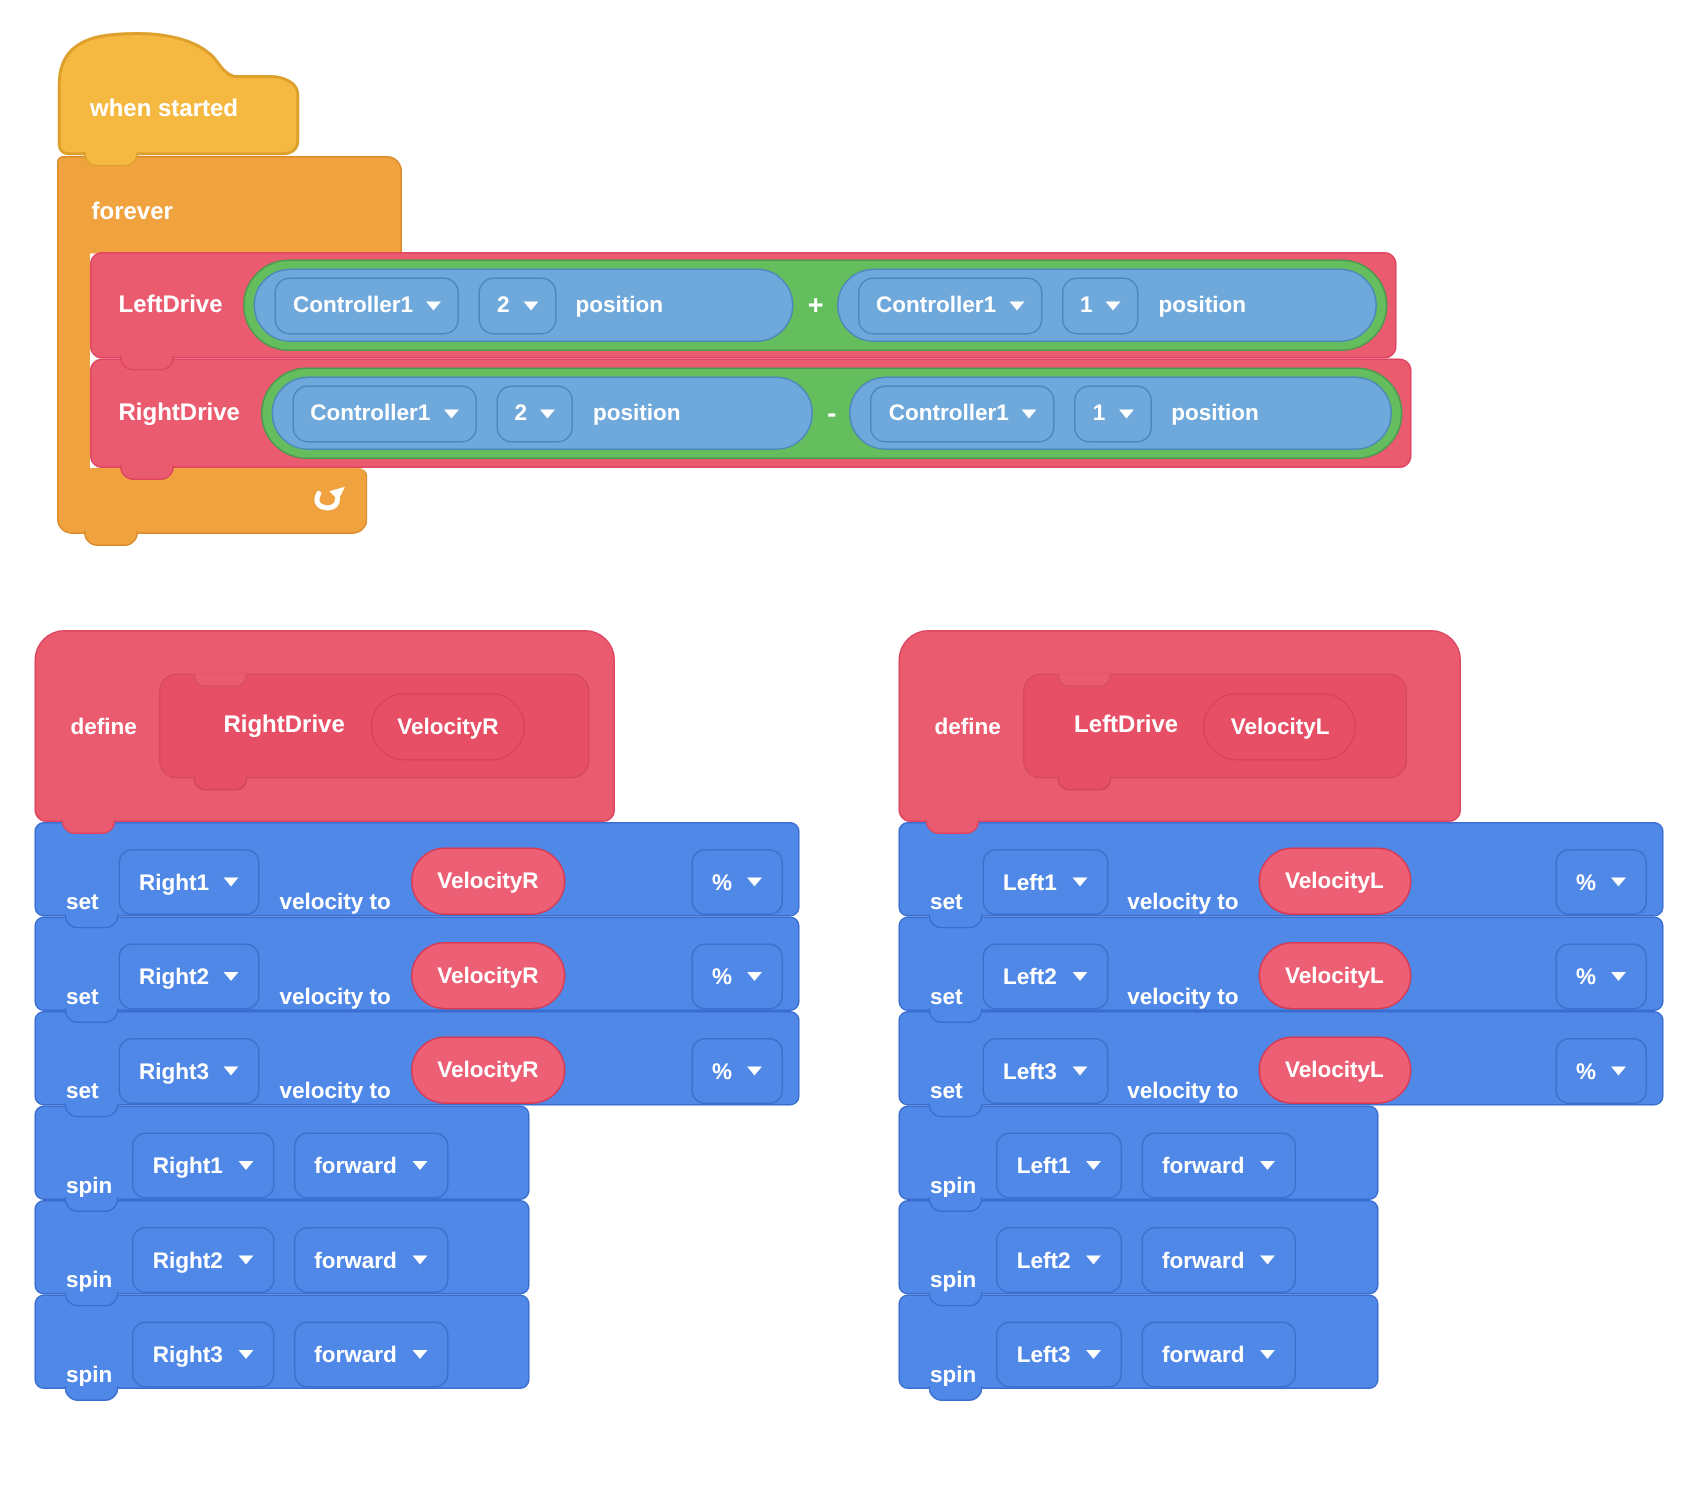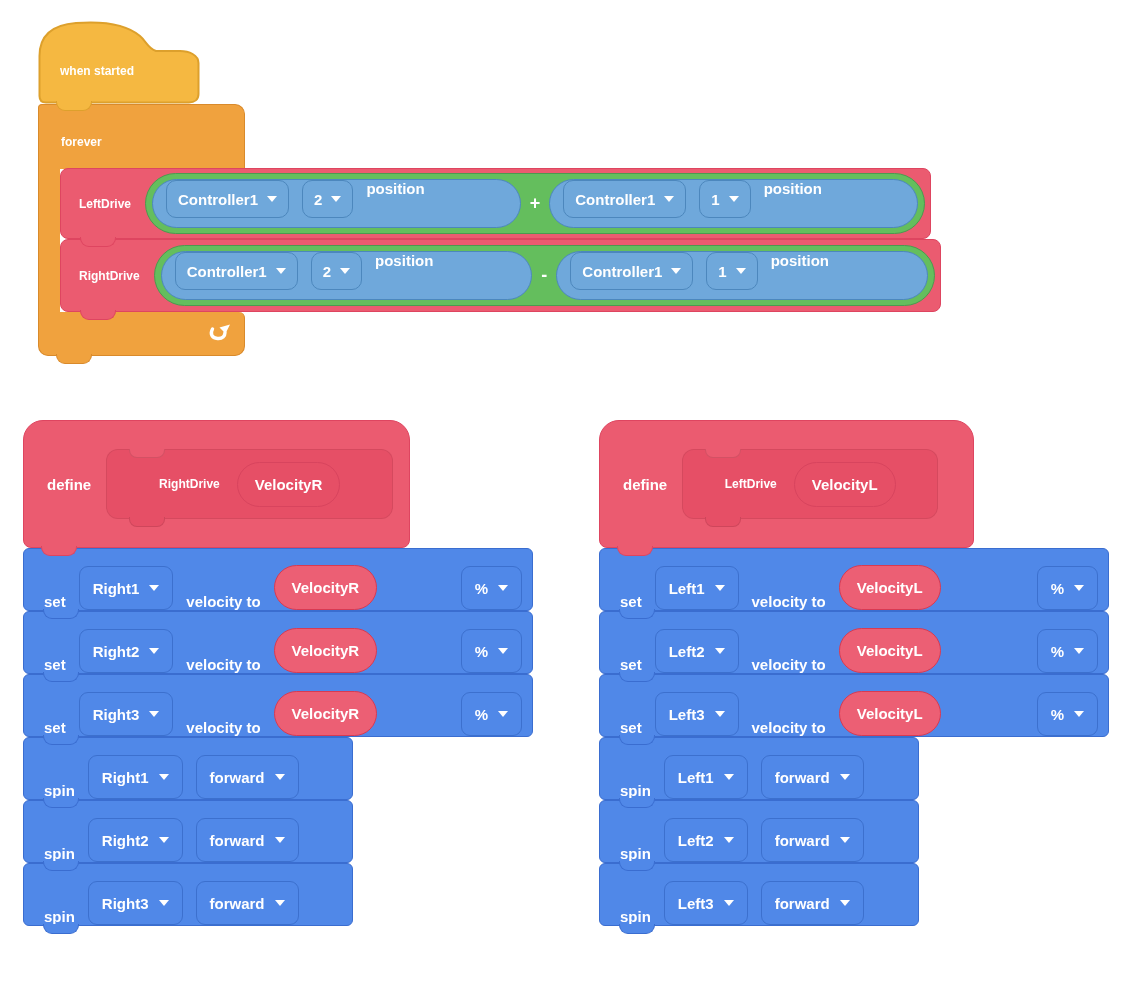--- a/index.html
+++ b/index.html
@@ -14,21 +14,21 @@
   }
   html,body{margin:0;padding:0}
   body{
     width:1126px;height:1000px;background:#ffffff;position:relative;overflow:hidden;
     font-family:"Liberation Sans",sans-serif;font-weight:bold;color:#fff;
     -webkit-font-smoothing:antialiased;
   }
   .script{position:absolute}
   .abs{position:absolute;box-sizing:border-box}
   .lbl{white-space:nowrap}
-  .fs15{font-size:15px}.fs16{font-size:12px}
+  .fs15{font-size:15px}.fs16{font-size:16px}
 
   
   .bump{position:absolute;width:36px;height:10px;border-radius:0 0 9px 9px;z-index:4;box-sizing:border-box}
   .bump.yel{background:var(--yellow);border:1.5px solid var(--yellow-b);border-top:none}
   .bump.org{background:var(--orange);border:1.5px solid var(--orange-b);border-top:none}
   .bump.pnk{background:var(--pink);border:1.5px solid var(--pink-b);border-top:none}
   .bump.blu{background:var(--blu);border:1.5px solid var(--blu-b);border-top:none}
 
   
   .forever-head{background:var(--orange);border:1.5px solid var(--orange-b);border-bottom:none;
@@ -36,21 +36,21 @@
   .forever-arm{background:var(--orange);border-left:1.5px solid var(--orange-b)}
   .forever-foot{background:var(--orange);border:1.5px solid var(--orange-b);border-top:none;
     border-radius:0 6px 10px 10px}
 
   
   .call-row{background:var(--pink);border:1.5px solid var(--pink-b);border-radius:8px;
     display:flex;align-items:center;padding:0 5px 0 18px;z-index:1}
   .op-green{flex:1;height:61px;margin-left:14px;background:var(--green);border:1.5px solid var(--green-b);
     border-radius:31px;display:flex;align-items:center;padding:0 6px;box-sizing:border-box}
   .rep-pill{flex:1;height:49px;background:var(--rep);border:1.5px solid var(--rep-b);border-radius:25px;
-    display:flex;gap:13px;padding:0 13px;box-sizing:border-box}
+    display:flex;align-items:center;gap:13px;padding:0 13px;box-sizing:border-box}
   .rep-dd{display:flex;align-items:center;gap:9px;height:38px;padding:0 11px;border:1.5px solid var(--rep-b);
     border-radius:10px;box-sizing:border-box;cursor:pointer}
   .op-sign{font-size:18px;margin:0 9px}
 
   
   .def-hat{background:var(--pink);border:1.5px solid var(--pink-b);border-radius:20px 20px 8px 8px;
     display:flex;align-items:center;gap:15px;padding-left:23px;box-sizing:border-box}
   .def-proto{position:relative;height:70px;background:var(--pink-inner);border:1.5px solid rgba(0,0,0,0.07);
     border-radius:12px;display:flex;align-items:center;justify-content:center;gap:17px;box-sizing:border-box}
   .proto-notch{position:absolute;left:22px;top:-1px;width:34px;height:8px;background:var(--pink);
@@ -78,21 +78,21 @@
 <div class="script" style="left:38px;top:16px;width:930px;height:370px">
 
   <div class="abs" style="left:0;top:0;width:162px;height:88px">
     <svg width="162" height="88" viewBox="0 0 162 88">
       <path d="M8 86.5 C4 86.5 1.5 84 1.5 80 L1.5 40 C1.5 21 12 9 38 7 C64 5 88 8 102 20 C108 25 110 32.5 118 35 L142 35 C151 35 160.5 39 160.5 47 L160.5 78 C160.5 83.5 156.5 86.5 151 86.5 Z" fill="#F5B841" stroke="#DDA02C" stroke-width="2"></path>
     </svg>
     <div class="abs lbl fs16" style="left:22px;top:48px">when started</div>
   </div>
   <div class="bump yel" style="left:18px;top:85px"></div>
 
-  <div class="abs forever-head" style="left:0;top:88px;width:207px;height:65px">
+  <div class="abs forever-head" style="left:0;top:88px;width:230px;height:65px">
     <span class="lbl fs16">forever</span>
   </div>
   <div class="abs forever-arm" style="left:0;top:151px;width:22px;height:146px"></div>
   <div class="abs forever-foot" style="left:0;top:296px;width:207px;height:44px">
     <svg class="abs" style="right:13px;top:9px" width="24" height="22" viewBox="0 0 24 22">
       <path d="M5.5 8 C3 12.5 4.5 17 10.5 17.5 C15.5 18 18 15 18 11.5" fill="none" stroke="#fff" stroke-width="3.4" stroke-linecap="round"></path>
       <polygon points="12.5,6.5 23,3.5 18.5,12.5" fill="#fff"></polygon>
     </svg>
   </div>
   <div class="bump org" style="left:18px;top:338px"></div>

